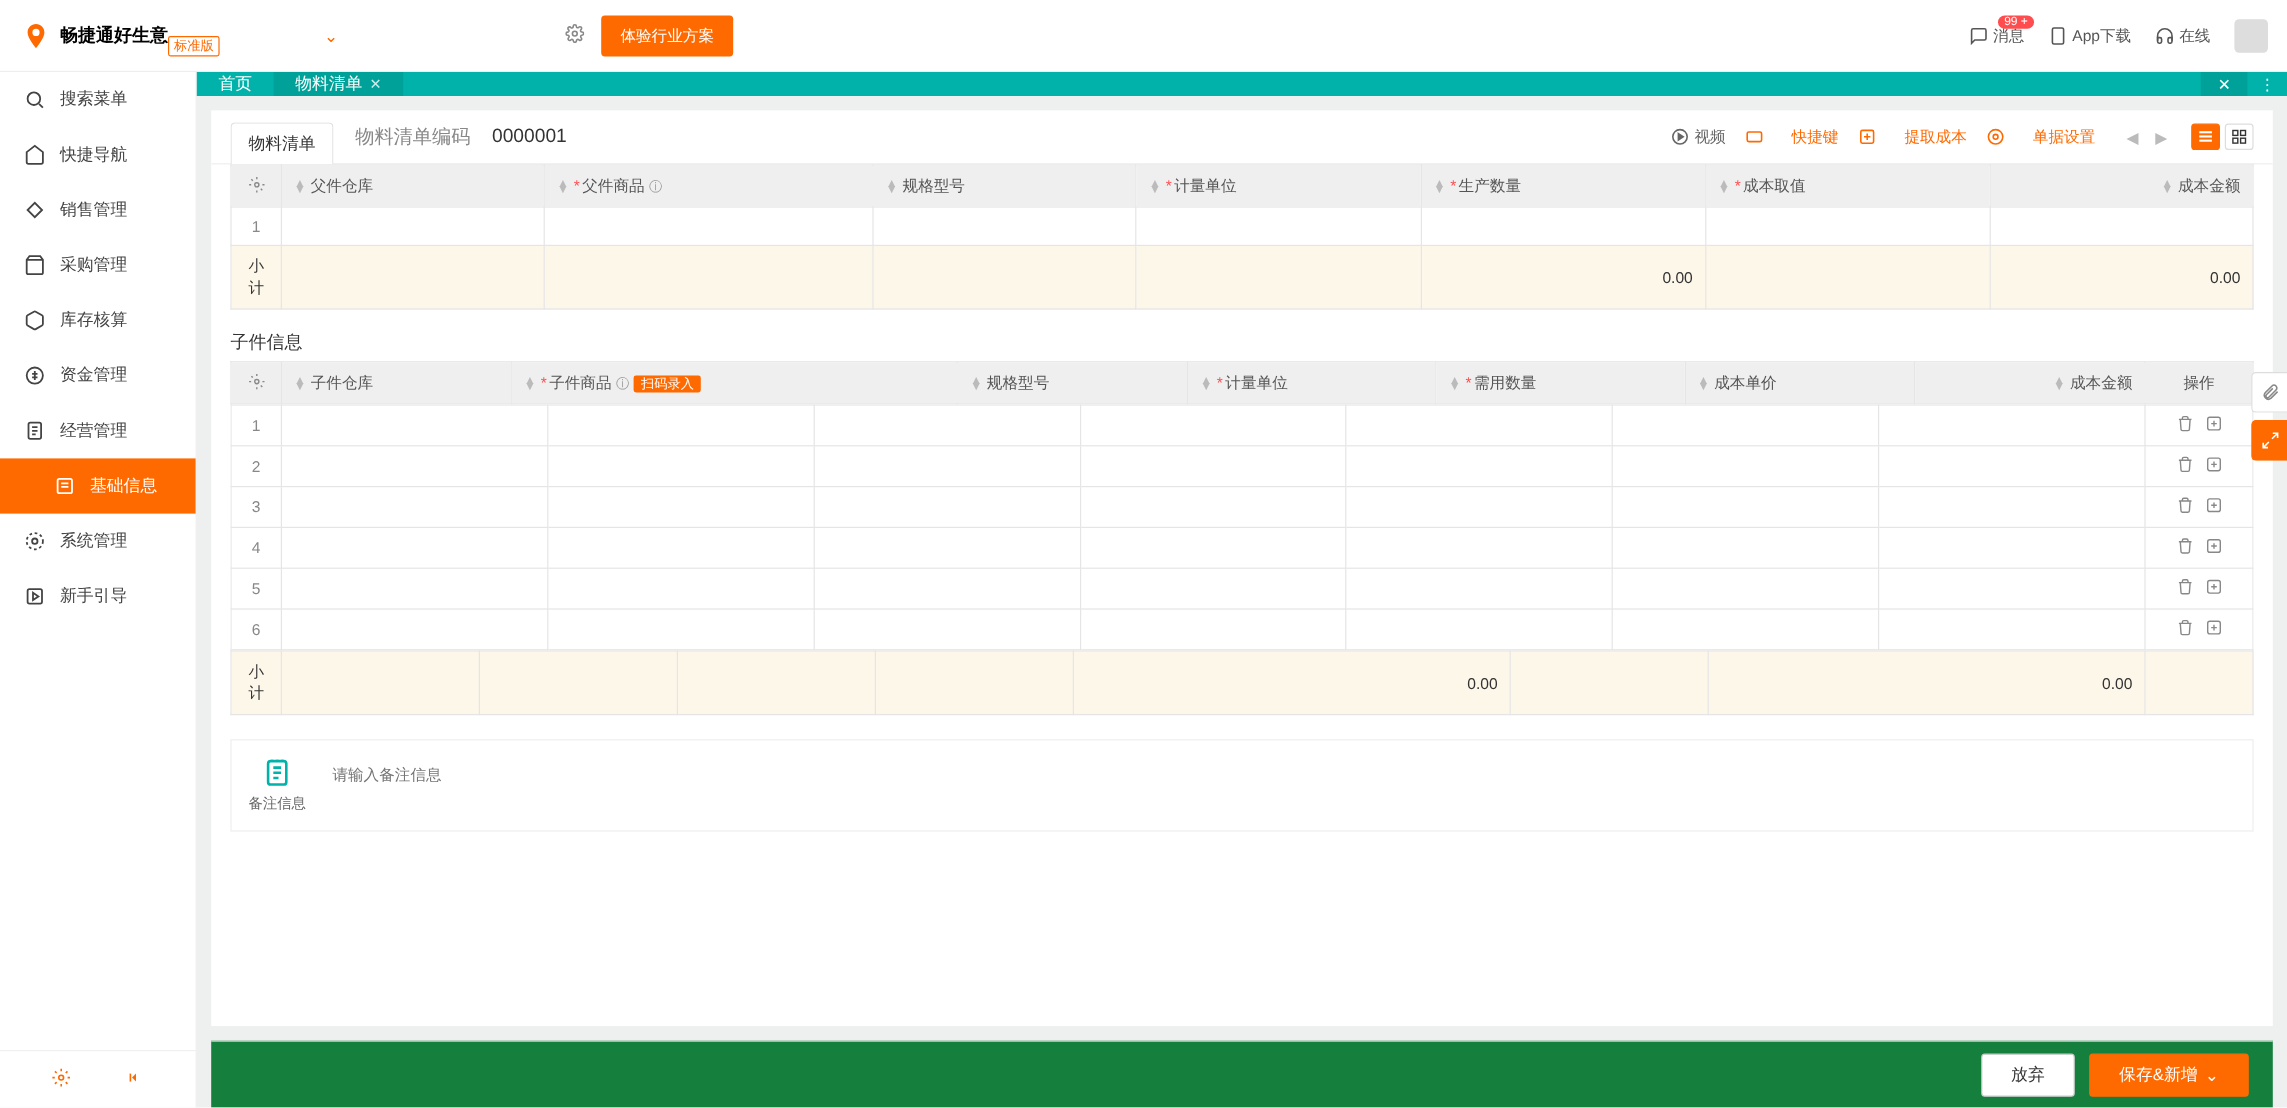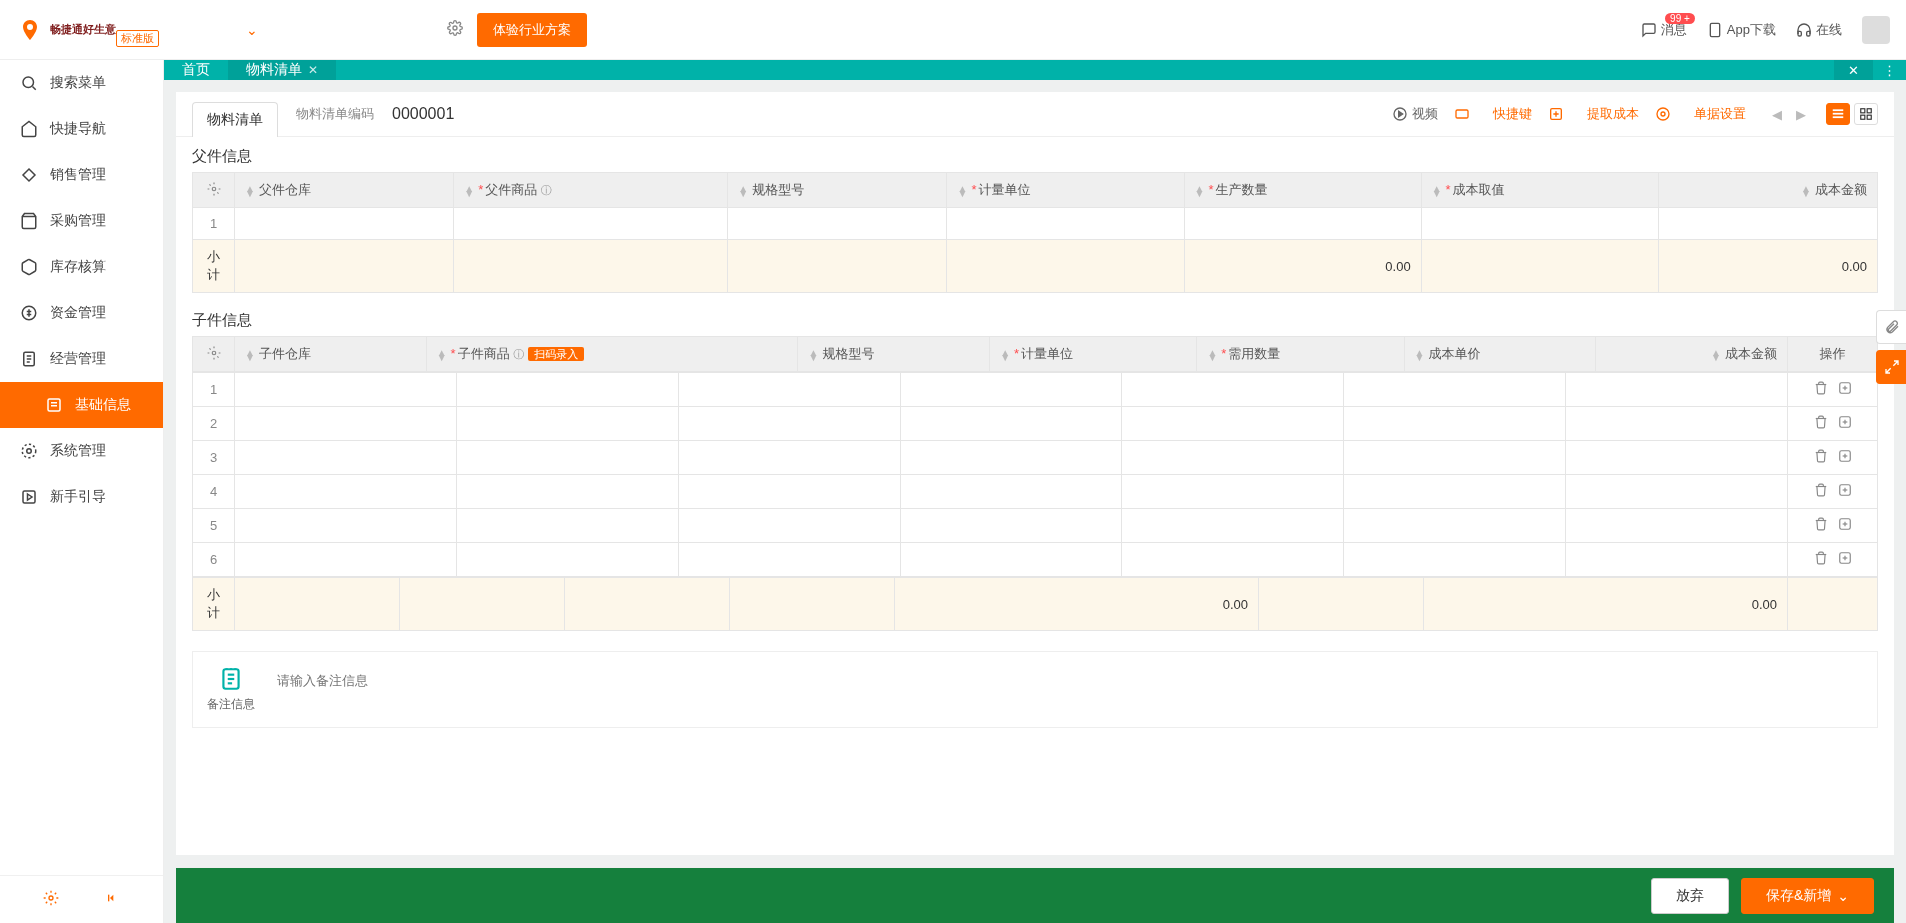--- a/index.html
+++ b/index.html
@@ -3,21 +3,21 @@
 <meta charset="utf-8">
 <style>
 * { margin: 0; padding: 0; box-sizing: border-box; font-family: "Microsoft YaHei", sans-serif; }
 body { background: #f5f5f5; font-size: 13px; color: #333; overflow: hidden; }
 
 
 .header { background: #fff; height: 60px; display: flex; align-items: center; padding: 0 16px; border-bottom: 1px solid #eee; }
 .logo { display: flex; align-items: center; gap: 6px; }
 .logo-icon { width: 28px; height: 28px; background: #fff; display: flex; align-items: center; justify-content: center; }
 .logo-icon svg { width: 24px; height: 24px; }
-.logo-text { font-size: 11px; font-weight: bold; color: #7f1d1d; }
+.logo-text { font-size: 15px; font-weight: bold; color: #000000; }
 .logo-sub { font-size: 11px; color: #ff6a00; border: 1px solid #ff6a00; padding: 0 4px; border-radius: 2px; margin-top: 18px; }
 .selector { margin-left: 40px; display: flex; align-items: center; gap: 8px; min-width: 240px; }
 .selector-text { color: #888; }
 .selector-chevron { color: #ff6a00; font-size: 14px; }
 .gear { margin-left: 8px; color: #888; cursor: pointer; }
 .promo-btn { margin-left: 14px; background: #ff6a00; color: #fff; border: none; padding: 8px 16px; border-radius: 3px; font-size: 13px; cursor: pointer; }
 .header-right { margin-left: auto; display: flex; align-items: center; gap: 20px; }
 .hr-item { display: flex; align-items: center; gap: 4px; color: #555; cursor: pointer; position: relative; font-size: 13px; }
 .badge { position: absolute; top: -8px; right: -8px; background: #ff4d4f; color: #fff; font-size: 10px; padding: 0 5px; border-radius: 8px; }
 .avatar-stub { width: 28px; height: 28px; background: #ddd; border-radius: 4px; }
@@ -36,21 +36,21 @@
 .tabs { background: #00b2a9; display: flex; align-items: center; height: 20px; }
 .tab { padding: 0 18px; height: 100%; display: flex; align-items: center; gap: 6px; color: #fff; cursor: pointer; font-size: 14px; }
 .tab.active { background: #00a199; }
 .tab-close { font-size: 12px; opacity: 0.8; cursor: pointer; }
 .tabs-close-all { margin-left: auto; padding: 0 14px; color: #fff; cursor: pointer; background: #00a199; height: 100%; display: flex; align-items: center; }
 .tabs-menu { padding: 0 10px; color: #fff; cursor: pointer; background: #00b2a9; height: 100%; display: flex; align-items: center; }
 
 .content { flex: 1; margin: 12px; background: #fff; display: flex; flex-direction: column; overflow: auto; }
 .content-header { display: flex; align-items: center; padding: 10px 16px; border-bottom: 1px solid #eee; gap: 18px; }
 .form-tab { padding: 8px 14px; border: 1px solid #ddd; border-bottom: none; border-radius: 4px 4px 0 0; font-size: 14px; color: #333; margin-bottom: -11px; background: #fff; }
-.form-code-label { color: #888; font-size: 13px; }
+.form-code-label { color: #888; font-size: 16px; }
 .form-code-val { font-size: 16px; color: #333; }
 .toolbar { margin-left: auto; display: flex; align-items: center; gap: 16px; }
 .tb-link { display: flex; align-items: center; gap: 4px; color: #666; cursor: pointer; font-size: 13px; }
 .tb-link.orange { color: #ff6a00; gap: 23px; }
 .tb-nav { display: flex; align-items: center; gap: 6px; margin-left: 6px; }
 .tb-nav span { color: #bbb; cursor: pointer; padding: 2px 4px; }
 .view-btns { display: flex; gap: 4px; }
 .view-btn { width: 24px; height: 22px; border: 1px solid #ddd; border-radius: 3px; display: flex; align-items: center; justify-content: center; cursor: pointer; }
 .view-btn.active { background: #ff6a00; border-color: #ff6a00; color: #fff; }
 
@@ -309,21 +309,20 @@
                   <rect x="3" y="3" width="7" height="7"></rect>
                   <rect x="14" y="3" width="7" height="7"></rect>
                   <rect x="3" y="14" width="7" height="7"></rect>
                   <rect x="14" y="14" width="7" height="7"></rect>
                 </svg>
               </div>
           </div>
         </div>
       </div>
 
-      <div class="section-title">父件信息</div>
       <div class="table-wrap">
         <table>
           <thead>
             <tr>
               <th class="col-gear"><svg width="14" height="14" viewBox="0 0 24 24" fill="none" stroke="#888" stroke-width="2">
                     <circle cx="12" cy="12" r="3"></circle>
                     <path d="M12 1v3M12 20v3M4.2 4.2l2.1 2.1M17.7 17.7l2.1 2.1M1 12h3M20 12h3"></path>
                   </svg></th>
               <th><span class="sort">
                     <span>▲</span>

